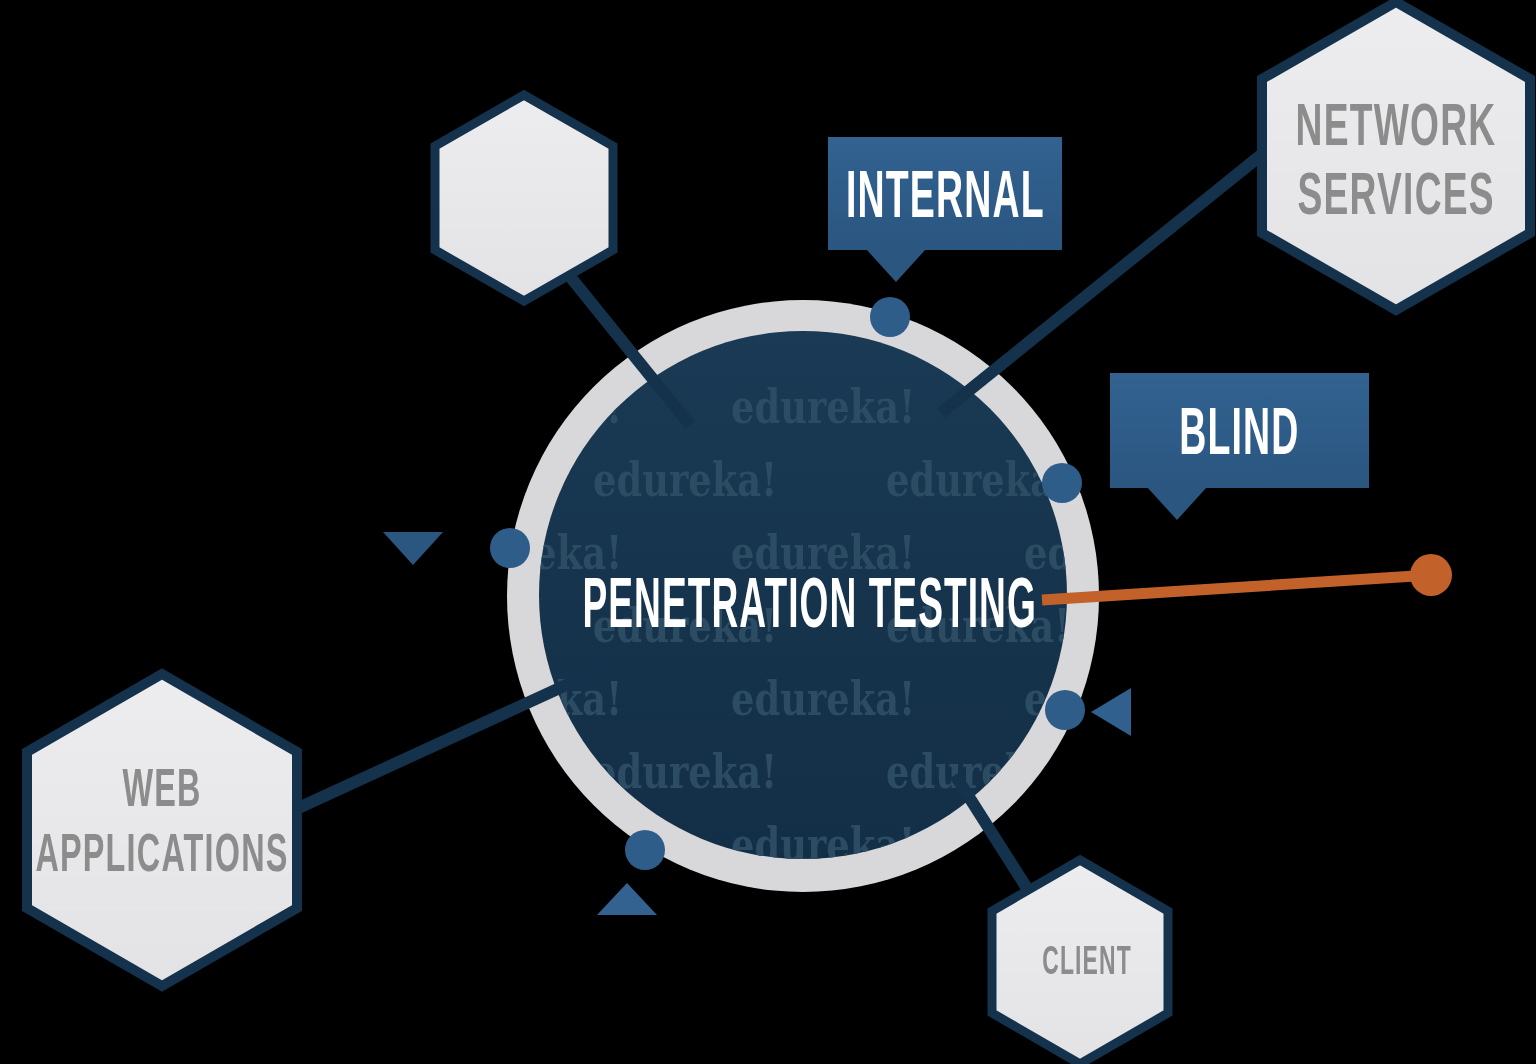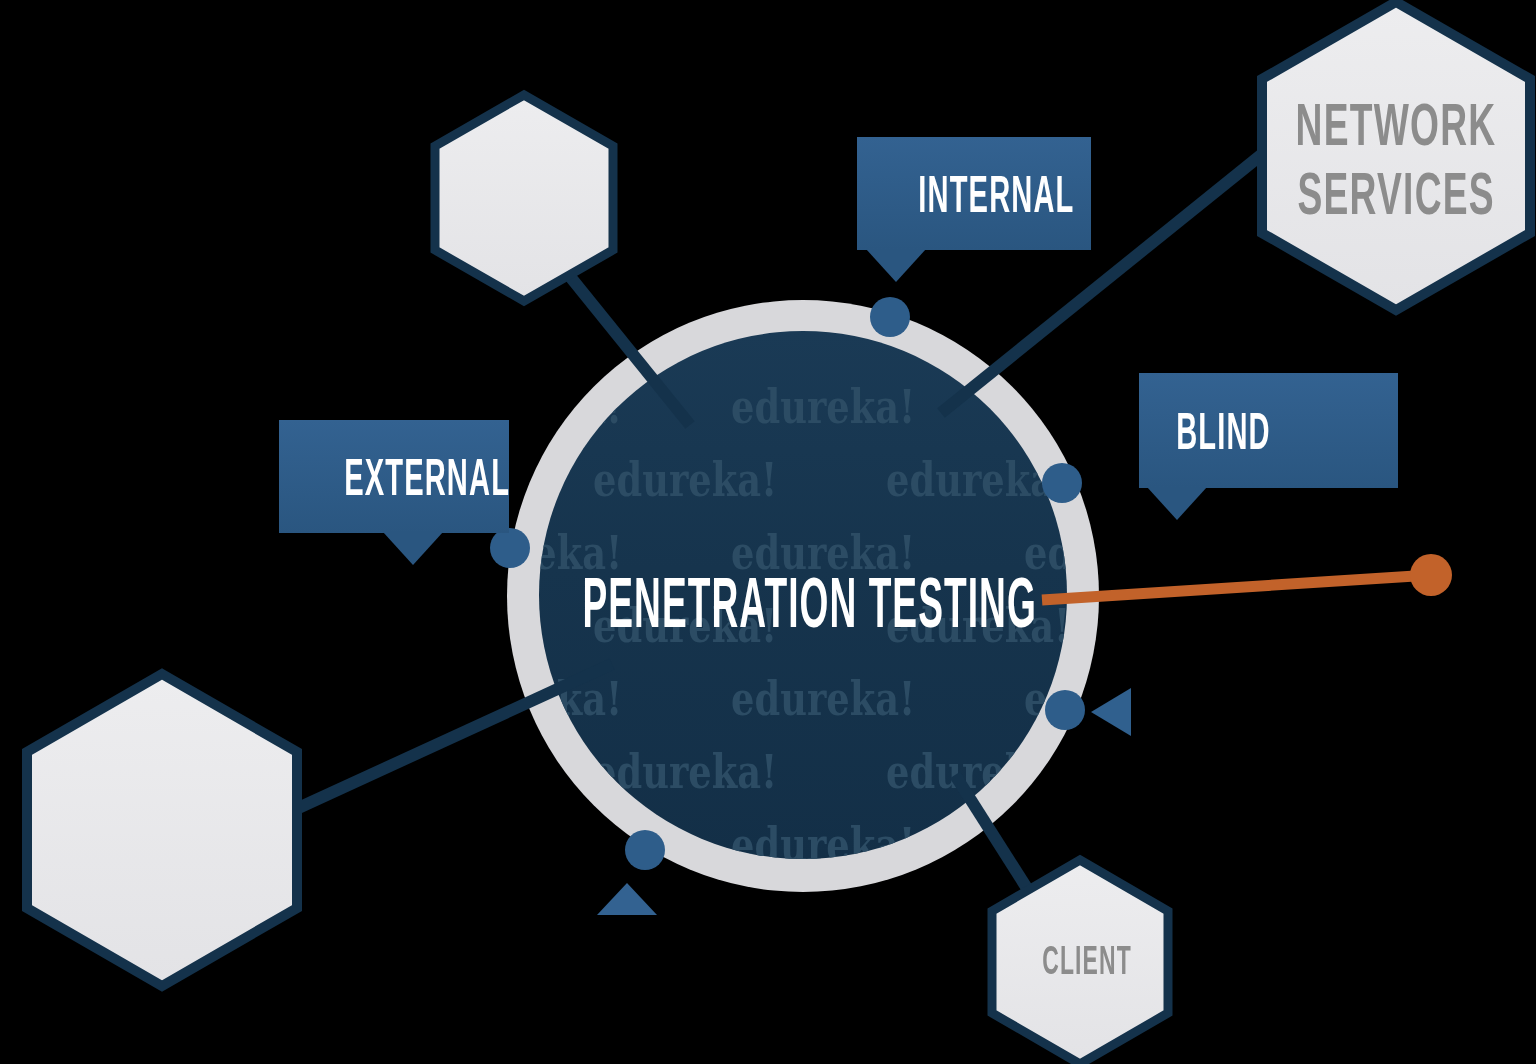--- a/index.html
+++ b/index.html
@@ -21,21 +21,21 @@
   #title{position:absolute;left:410px;top:558px;width:800px;height:90px;z-index:4;
          display:flex;align-items:center;justify-content:center;color:#fff;font-size:70px;}
   #title .cond{transform:scaleX(.53);}
   
   #overlay{position:absolute;left:0;top:0;z-index:3;}
   
   .hexlabel{position:absolute;z-index:5;display:flex;flex-direction:column;align-items:center;
             justify-content:center;color:#8c8c8c;text-align:center;}
   
   .tag{position:absolute;z-index:6;background:linear-gradient(180deg,#336291,#2a5680);
-       display:flex;align-items:center;justify-content:flex-start;color:#fff;font-size:52px;margin-left:29px;}
+       display:flex;align-items:center;justify-content:center;color:#fff;font-size:67px;}
   .tail{position:absolute;z-index:6;width:0;height:0;}
   .tail-down{border-left:30px solid transparent;border-right:30px solid transparent;
              border-top:33px solid #2a5680;}
   .tail-up{border-left:30px solid transparent;border-right:30px solid transparent;
            border-bottom:32px solid #336291;}
   .tail-left{border-top:24px solid transparent;border-bottom:24px solid transparent;
              border-right:40px solid #30608e;}
 </style>
 </head>
 <body>
@@ -83,32 +83,33 @@
     <circle cx="510" cy="548" r="20" fill="#2e5d8a"></circle>
     <circle cx="1062" cy="483" r="20" fill="#2e5d8a"></circle>
     <circle cx="1065" cy="710" r="20" fill="#2e5d8a"></circle>
     <circle cx="645" cy="850" r="20" fill="#2e5d8a"></circle>
   </svg>
 
   <div class="hexlabel" style="left:1246px;top:92px;width:300px;height:134px;font-size:60px">
     <span class="cond" style="transform:scaleX(.62);margin-bottom:9px">NETWORK</span>
     <span class="cond" style="transform:scaleX(.62)">SERVICES</span>
   </div>
+  <div class="hexlabel" style="left:12px;top:752px;width:300px;height:134px;font-size:54px">
+    <span class="cond" style="transform:scaleX(.6);margin-bottom:11px">WEB</span>
+    <span class="cond" style="transform:scaleX(.6)">APPLICATIONS</span>
+  </div>
   <div class="hexlabel" style="left:937px;top:928px;width:300px;height:64px;font-size:41px">
     <span class="cond">CLIENT</span>
   </div>
 
   <div class="tag" style="left:828px;top:137px;width:234px;height:113px">
     <span class="cond">INTERNAL</span>
   </div>
   <div class="tail tail-down" style="left:866px;top:249px"></div>
 
-  <div class="tag" style="left:250px;top:420px;width:230px;height:113px">
-    <span class="cond">EXTERNAL</span>
-  </div>
   <div class="tail tail-down" style="left:383px;top:532px"></div>
 
   <div class="tag" style="left:1110px;top:373px;width:259px;height:115px">
     <span class="cond">BLIND</span>
   </div>
   <div class="tail tail-down" style="left:1147px;top:487px"></div>
 
   <div class="tail tail-left" style="left:1091px;top:688px"></div>
 
   <div class="tail tail-up" style="left:597px;top:883px"></div>

